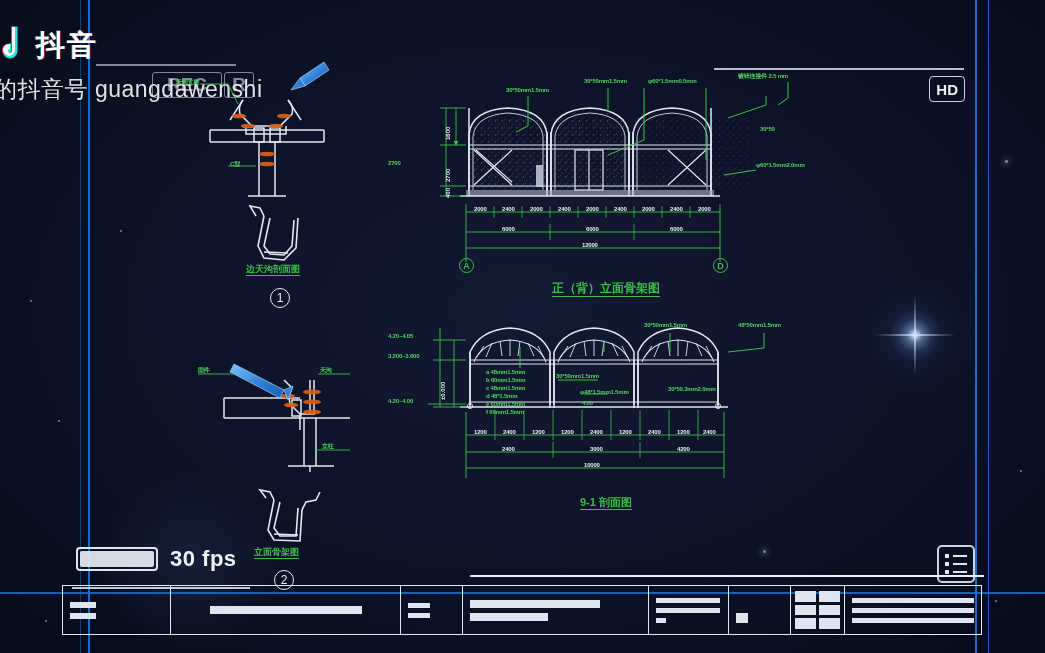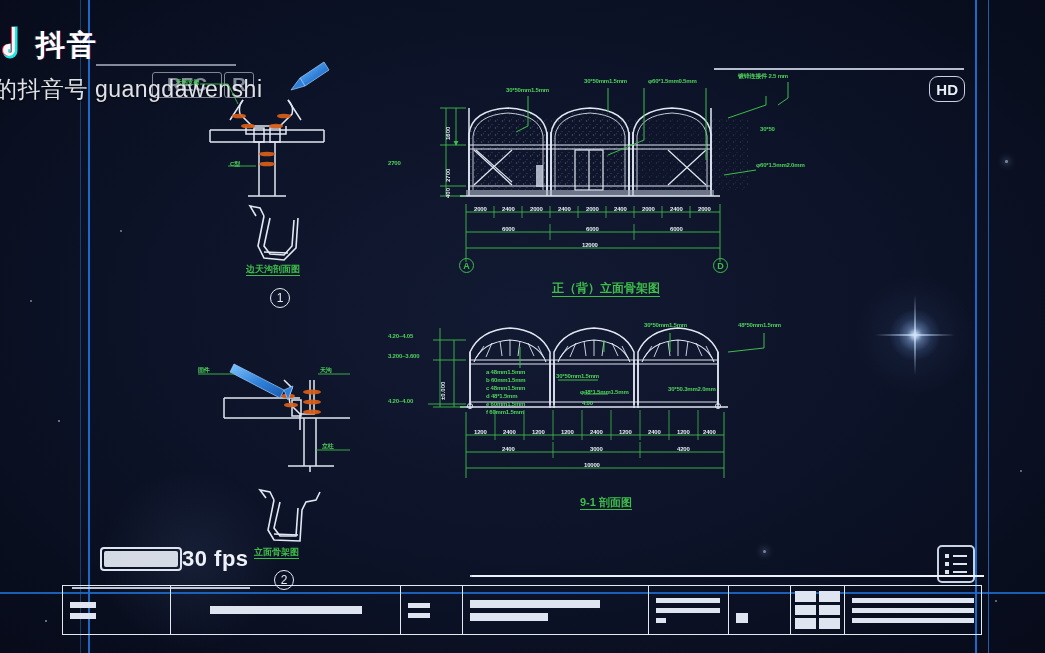--- a/index.html
+++ b/index.html
@@ -48,26 +48,26 @@
     display:flex;align-items:center;justify-content:center;color:#e8ecf4;
     font-size:19px;font-weight:700;padding:0 4px;}
 
   
   .badges{position:absolute;right:80px;top:76px;display:flex;align-items:center;gap:8px;}
   .badge-grp{border:1.5px solid #c8d2e2;border-radius:4px;height:26px;
     display:flex;align-items:center;padding:0 5px;gap:6px;}
   .raw-chip{background:#e7ecf5;color:#14203a;font-size:14px;font-weight:700;
     border-radius:2px;padding:1px 5px;letter-spacing:.5px;}
   .ratio-txt{color:#e9eef7;font-size:15px;font-weight:600;letter-spacing:.3px;}
-  .hd-chip{border:1.5px solid #c8d2e2;border-radius:9px;height:26px;
+  .hd-chip{border:1.5px solid #c8d2e2;border-radius:4px;height:26px;
     display:flex;align-items:center;padding:4px 6px;color:#e9eef7;
     font-size:15px;font-weight:700;}
 
   
-  .fps-wrap{position:absolute;left:76px;top:546px;display:flex;align-items:center;margin-left:24px;}
+  .fps-wrap{position:absolute;left:76px;top:546px;display:flex;align-items:center;gap:12px;}
   .batt{width:82px;height:24px;border:2px solid #dfe5f0;border-radius:4px;padding:2px;}
   .batt-fill{width:100%;height:100%;background:#e6ebf4;border-radius:2px;opacity:.92;}
   .fps-txt{color:#eef2f8;font-size:22px;font-weight:700;letter-spacing:.5px;}
 
   
   .list-icon{position:absolute;left:937px;top:545px;width:38px;height:38px;
     border:2px solid #c9d3e4;border-radius:5px;display:flex;flex-direction:column;
     justify-content:center;gap:4px;padding:0 6px;}
   .li-row{display:flex;align-items:center;gap:4px;}
   .li-dot{width:4px;height:4px;background:#dde4ef;}

